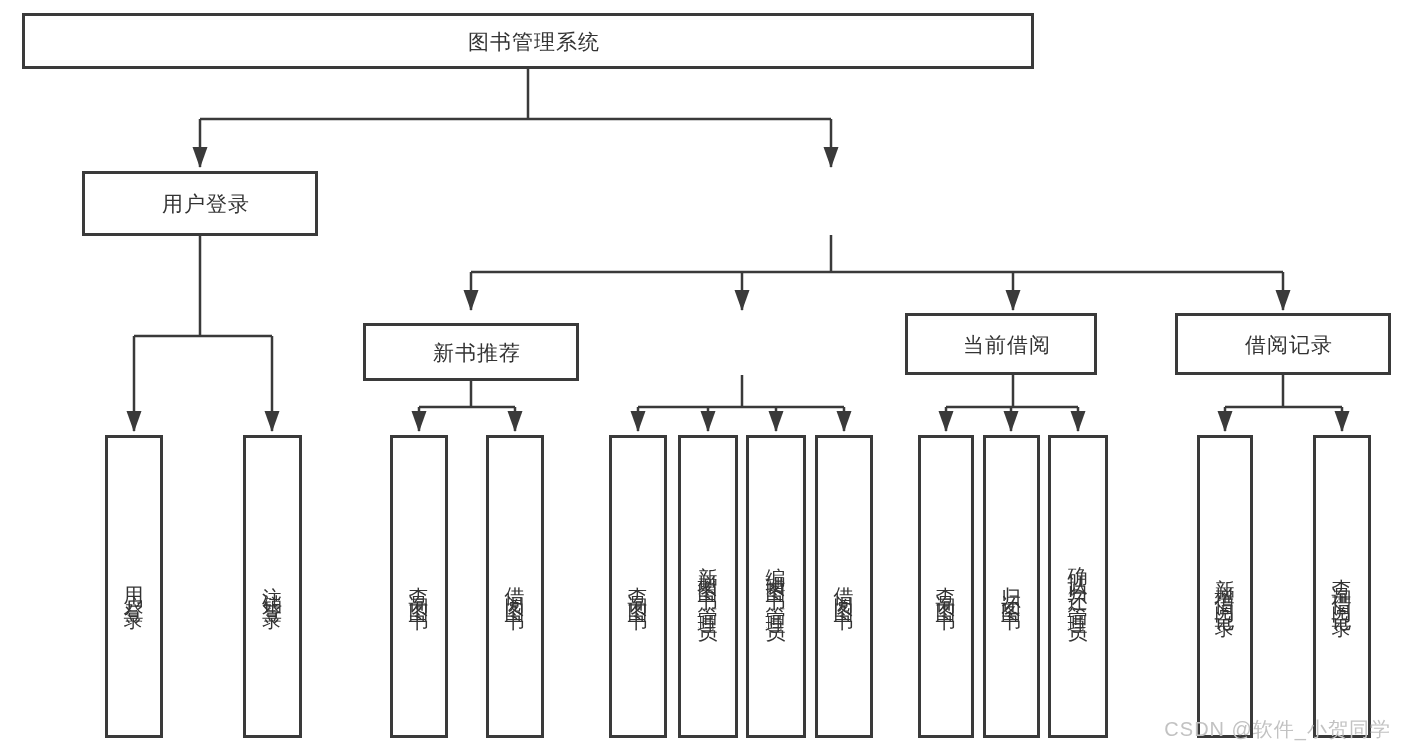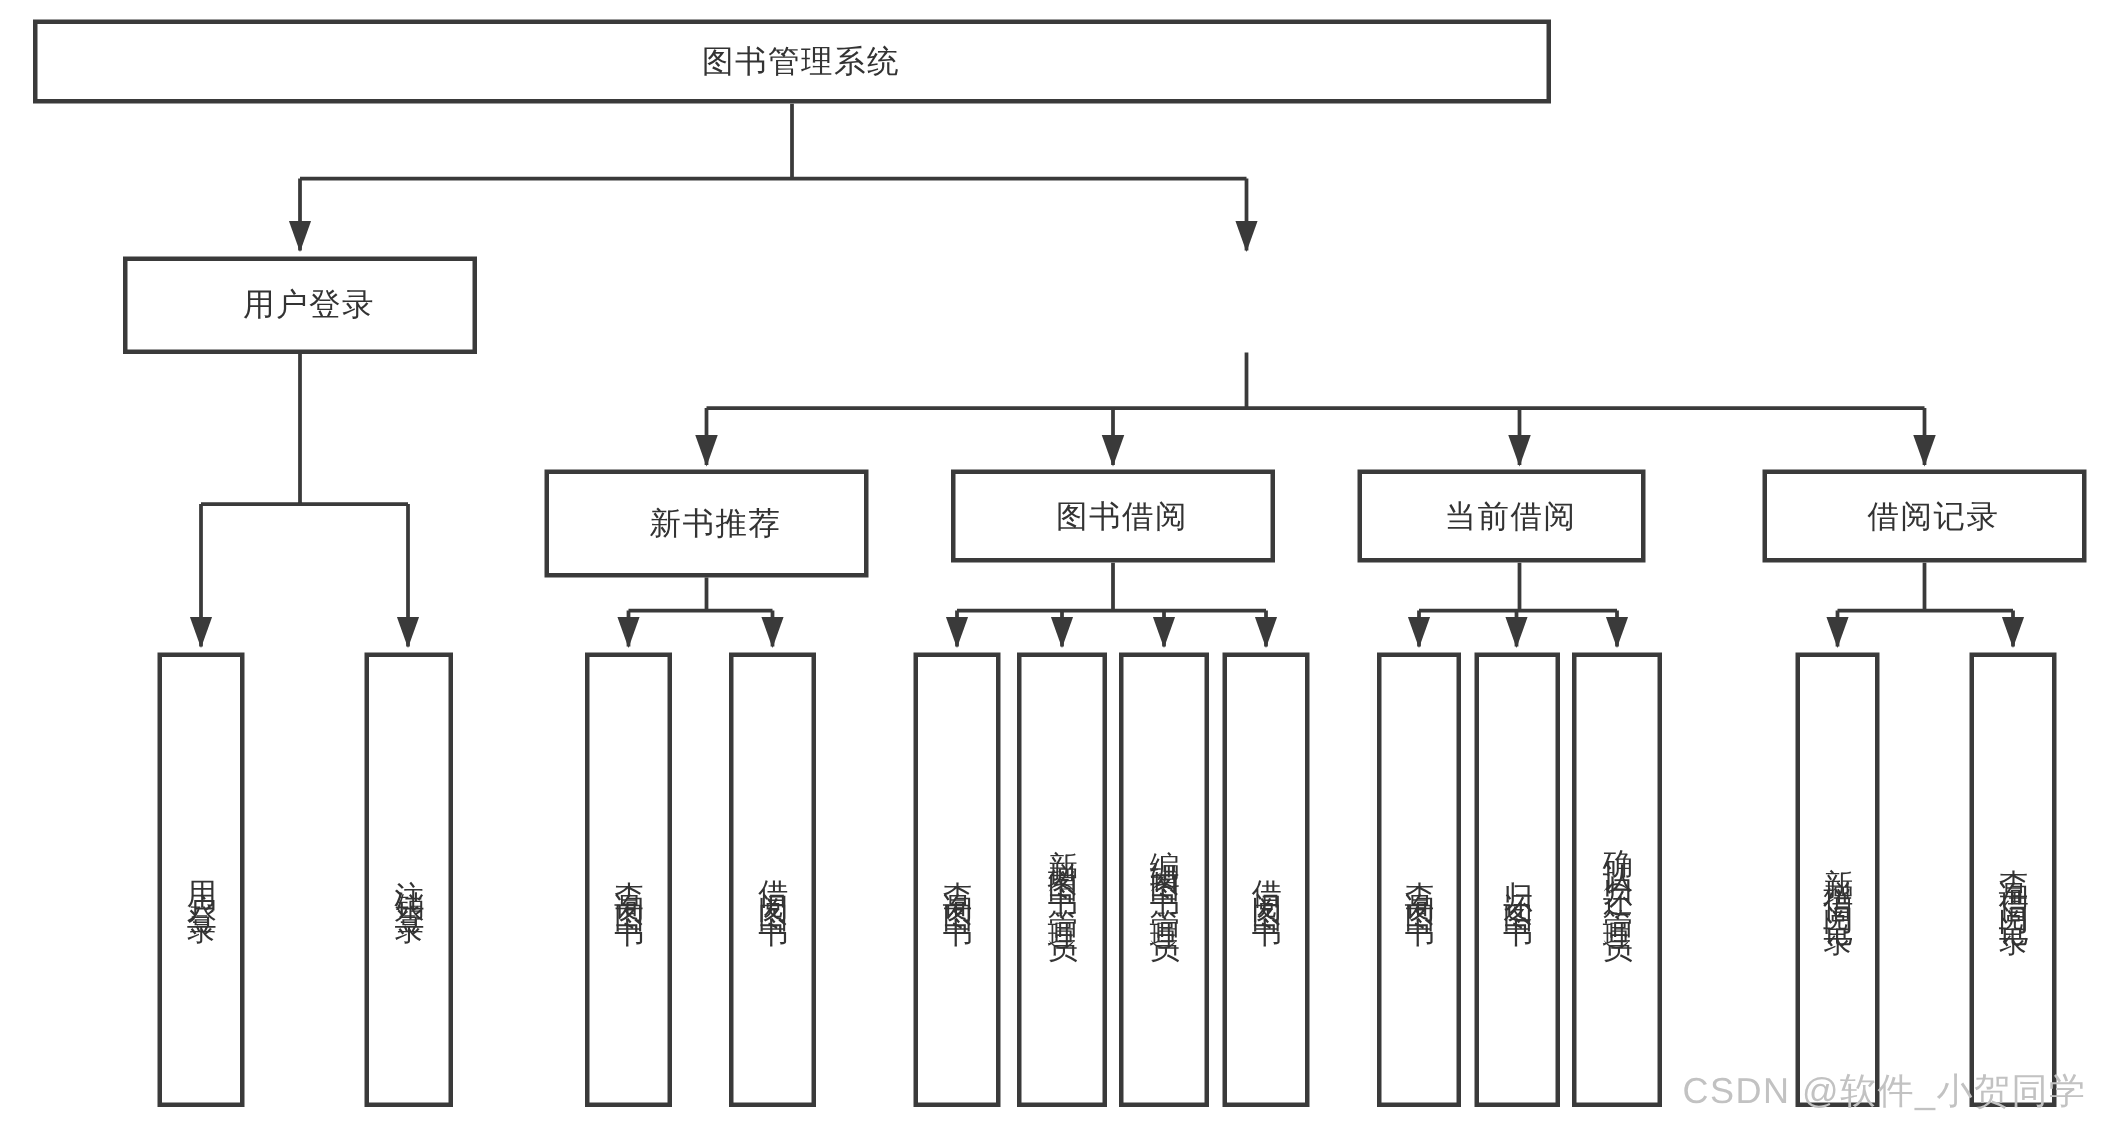--- a/index.html
+++ b/index.html
@@ -20,21 +20,21 @@
     white-space:nowrap;z-index:2;
   }
   .hbox{letter-spacing:1px;padding-left:12px;}
   .vbox{
     writing-mode:vertical-lr;
     font-size:20px;letter-spacing:8px;
     padding:8px 0;white-space:normal;
   }
   #watermark{
     position:absolute;right:14px;bottom:4px;z-index:3;
-    color:var(--watermark);font-size:24px;letter-spacing:1px;margin-left:32px;
+    color:var(--watermark);font-size:20px;letter-spacing:1px;margin-left:32px;
   }
 </style>
 </head>
 <body>
 
 <div id="canvas">
 
   <svg id="connectors" width="1405" height="747" viewBox="0 0 1405 747" aria-hidden="true">
     <defs>
       <marker id="arrow" markerUnits="userSpaceOnUse" viewBox="0 -9 21 18" markerWidth="21" markerHeight="18" refX="20" refY="0" orient="auto">
@@ -69,22 +69,21 @@
     <path class="line" marker-end="url(#arrow)" d="M1011,407 L1011,431"></path>
     <path class="line" marker-end="url(#arrow)" d="M1078,407 L1078,431"></path>
     <path class="line" marker-end="url(#arrow)" d="M1225,407 L1225,431"></path>
     <path class="line" marker-end="url(#arrow)" d="M1342,407 L1342,431"></path>
   </svg>
 
   <div class="node hbox" style="left:22px;top:13px;width:1012px;height:56px">图书管理系统</div>
 
   <div class="node hbox" style="left:82px;top:171px;width:236px;height:65px">用户登录</div>
 
-  <div class="node hbox" style="left:363px;top:313px;width:216px;height:72px">新书推荐</div>
-  <div class="node hbox" style="left:634px;top:313px;width:216px;height:62px">图书借阅</div>
+  <div class="node hbox" style="left:363px;top:323px;width:216px;height:58px">新书推荐</div>
   <div class="node hbox" style="left:905px;top:313px;width:192px;height:62px">当前借阅</div>
   <div class="node hbox" style="left:1175px;top:313px;width:216px;height:62px">借阅记录</div>
 
   <div class="node vbox" style="left:105px;top:435px;width:58px;height:303px">用户登录</div>
   <div class="node vbox" style="left:243px;top:435px;width:59px;height:303px">注销登录</div>
 
   <div class="node vbox" style="left:390px;top:435px;width:58px;height:303px">查询图书</div>
   <div class="node vbox" style="left:486px;top:435px;width:58px;height:303px">借阅图书</div>
 
   <div class="node vbox" style="left:609px;top:435px;width:58px;height:303px">查询图书</div>

